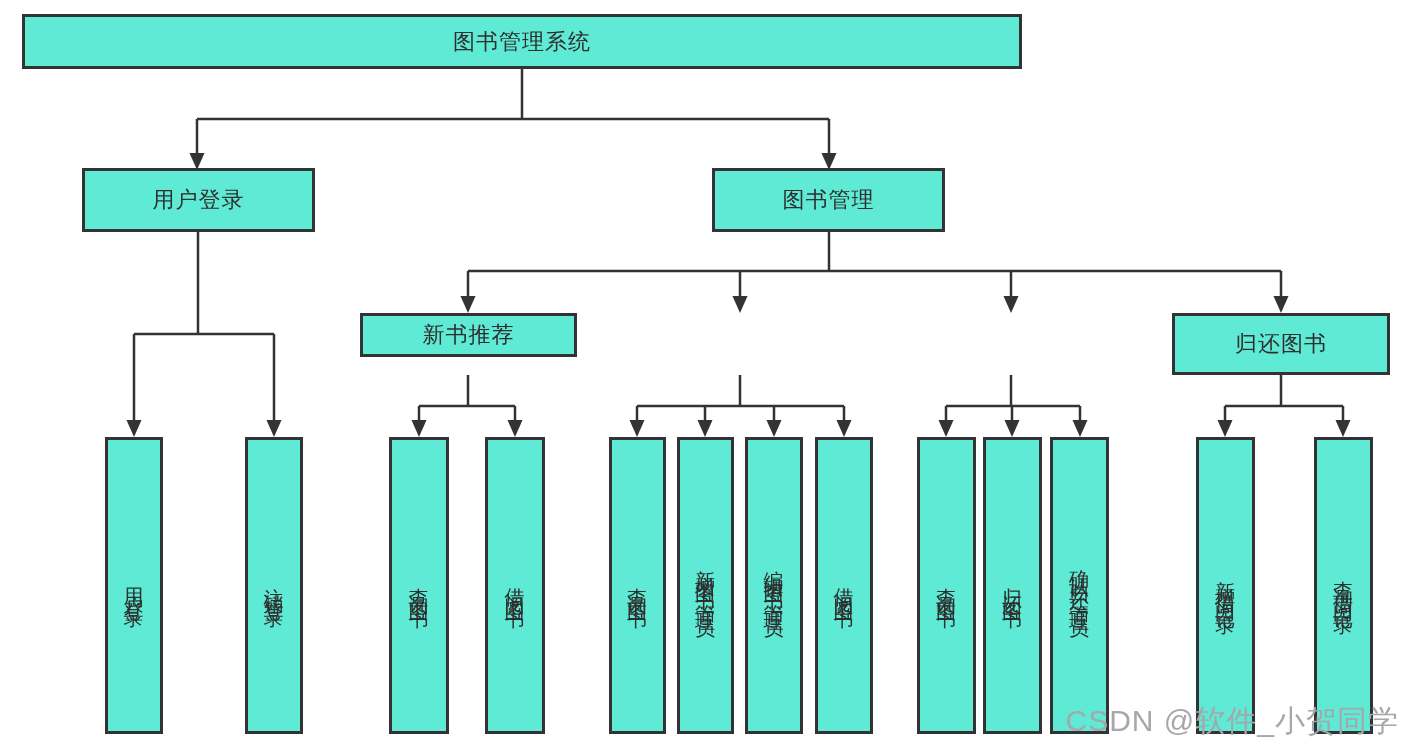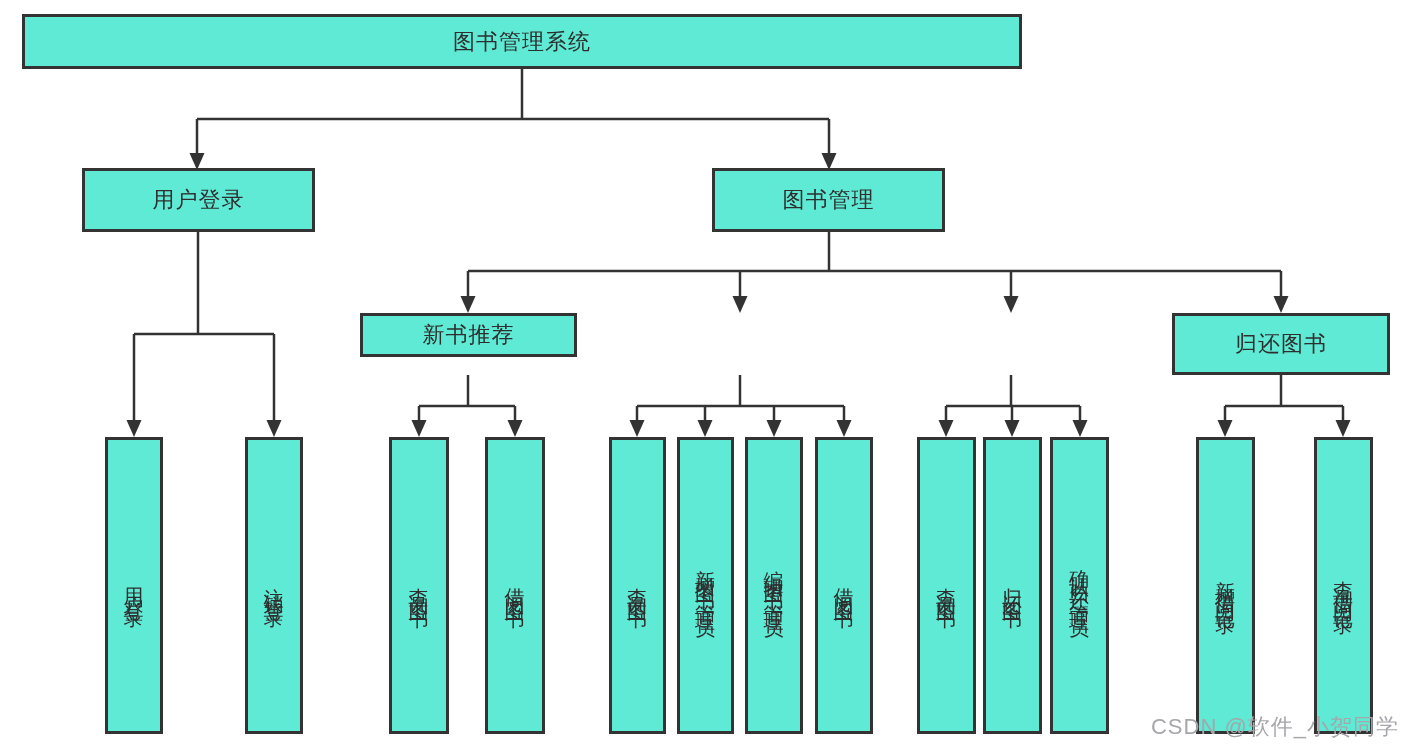--- a/index.html
+++ b/index.html
@@ -28,21 +28,21 @@
   .vbox{
     font-size:20px;
     writing-mode:vertical-rl;
     text-orientation:mixed;
     letter-spacing:7px;
     line-height:1;
   }
   .watermark{
     position:absolute;
     right:6px;bottom:5px;
-    font-size:22px;
+    font-size:30px;
     color:#a6a6ab;
     letter-spacing:1px;
   }
 </style>
 </head>
 <body>
 
 <div class="canvas">
 
   <svg class="connectors" viewBox="0 0 1405 747" xmlns="http://www.w3.org/2000/svg">

